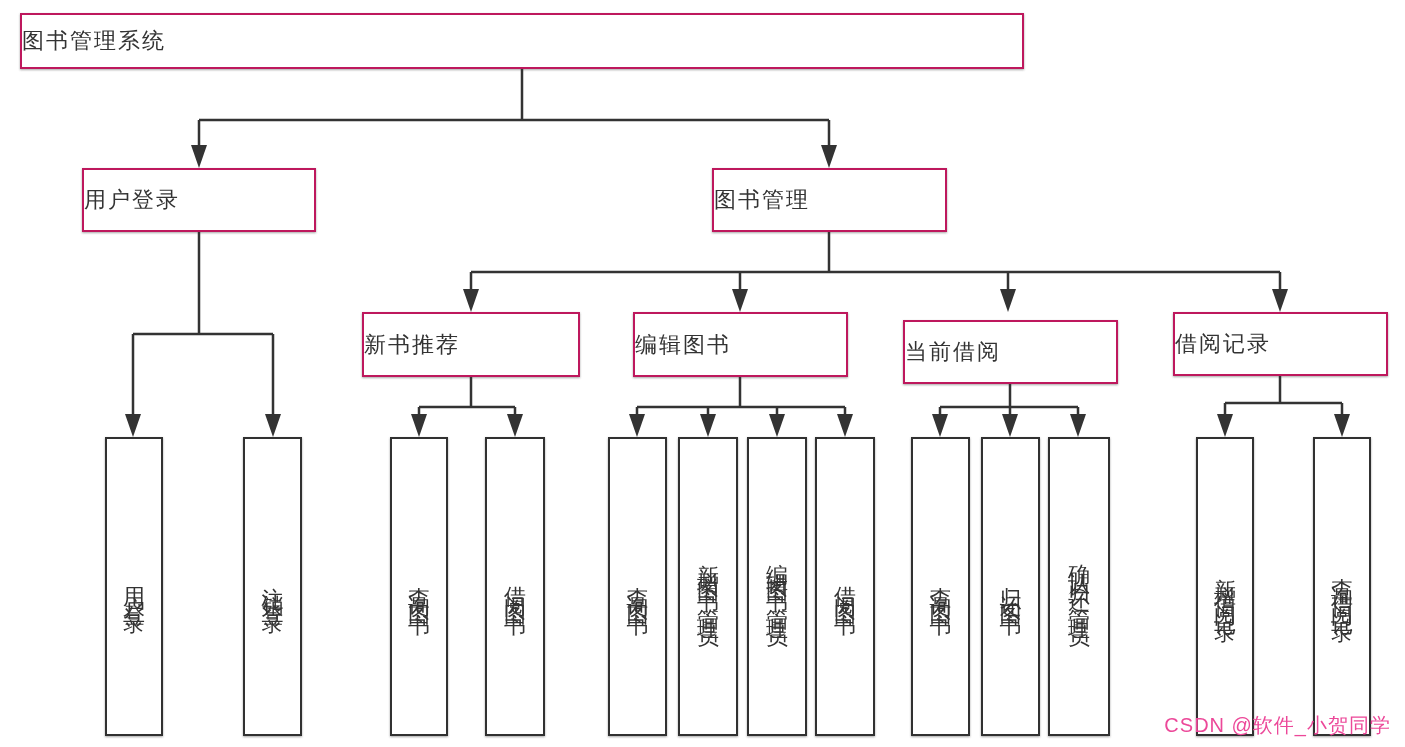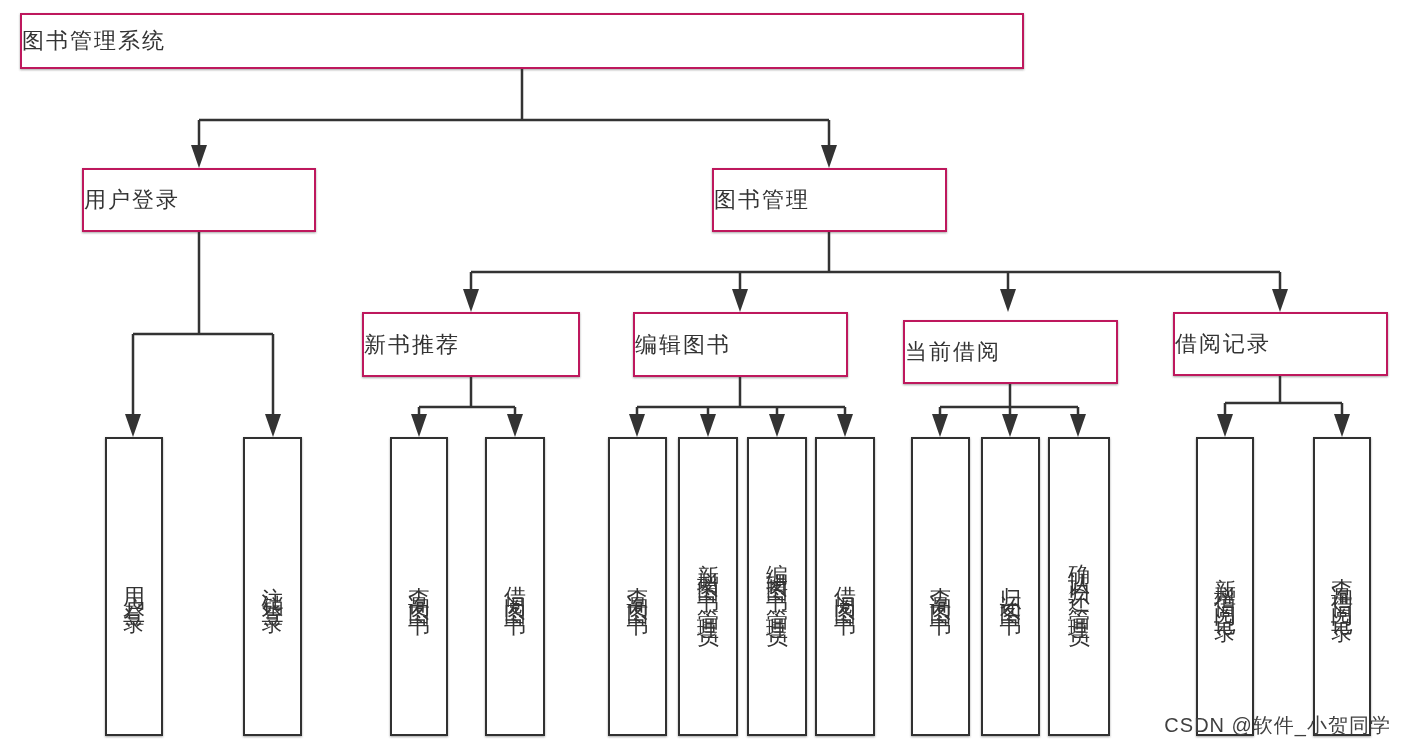--- a/index.html
+++ b/index.html
@@ -56,21 +56,21 @@
     letter-spacing: 9px;
     color: #333333;
     line-height: 1;
     white-space: nowrap;
   }
   .watermark {
     position: absolute;
     right: 14px;
     bottom: 8px;
     font-size: 20px;
-    color: #404040;
+    color: #ec4899;
     letter-spacing: 1px;
     z-index: 3;
   }
 </style>
 </head>
 <body>
 
 <div class="canvas">
 
   <svg class="connectors" width="1405" height="747" viewBox="0 0 1405 747">

